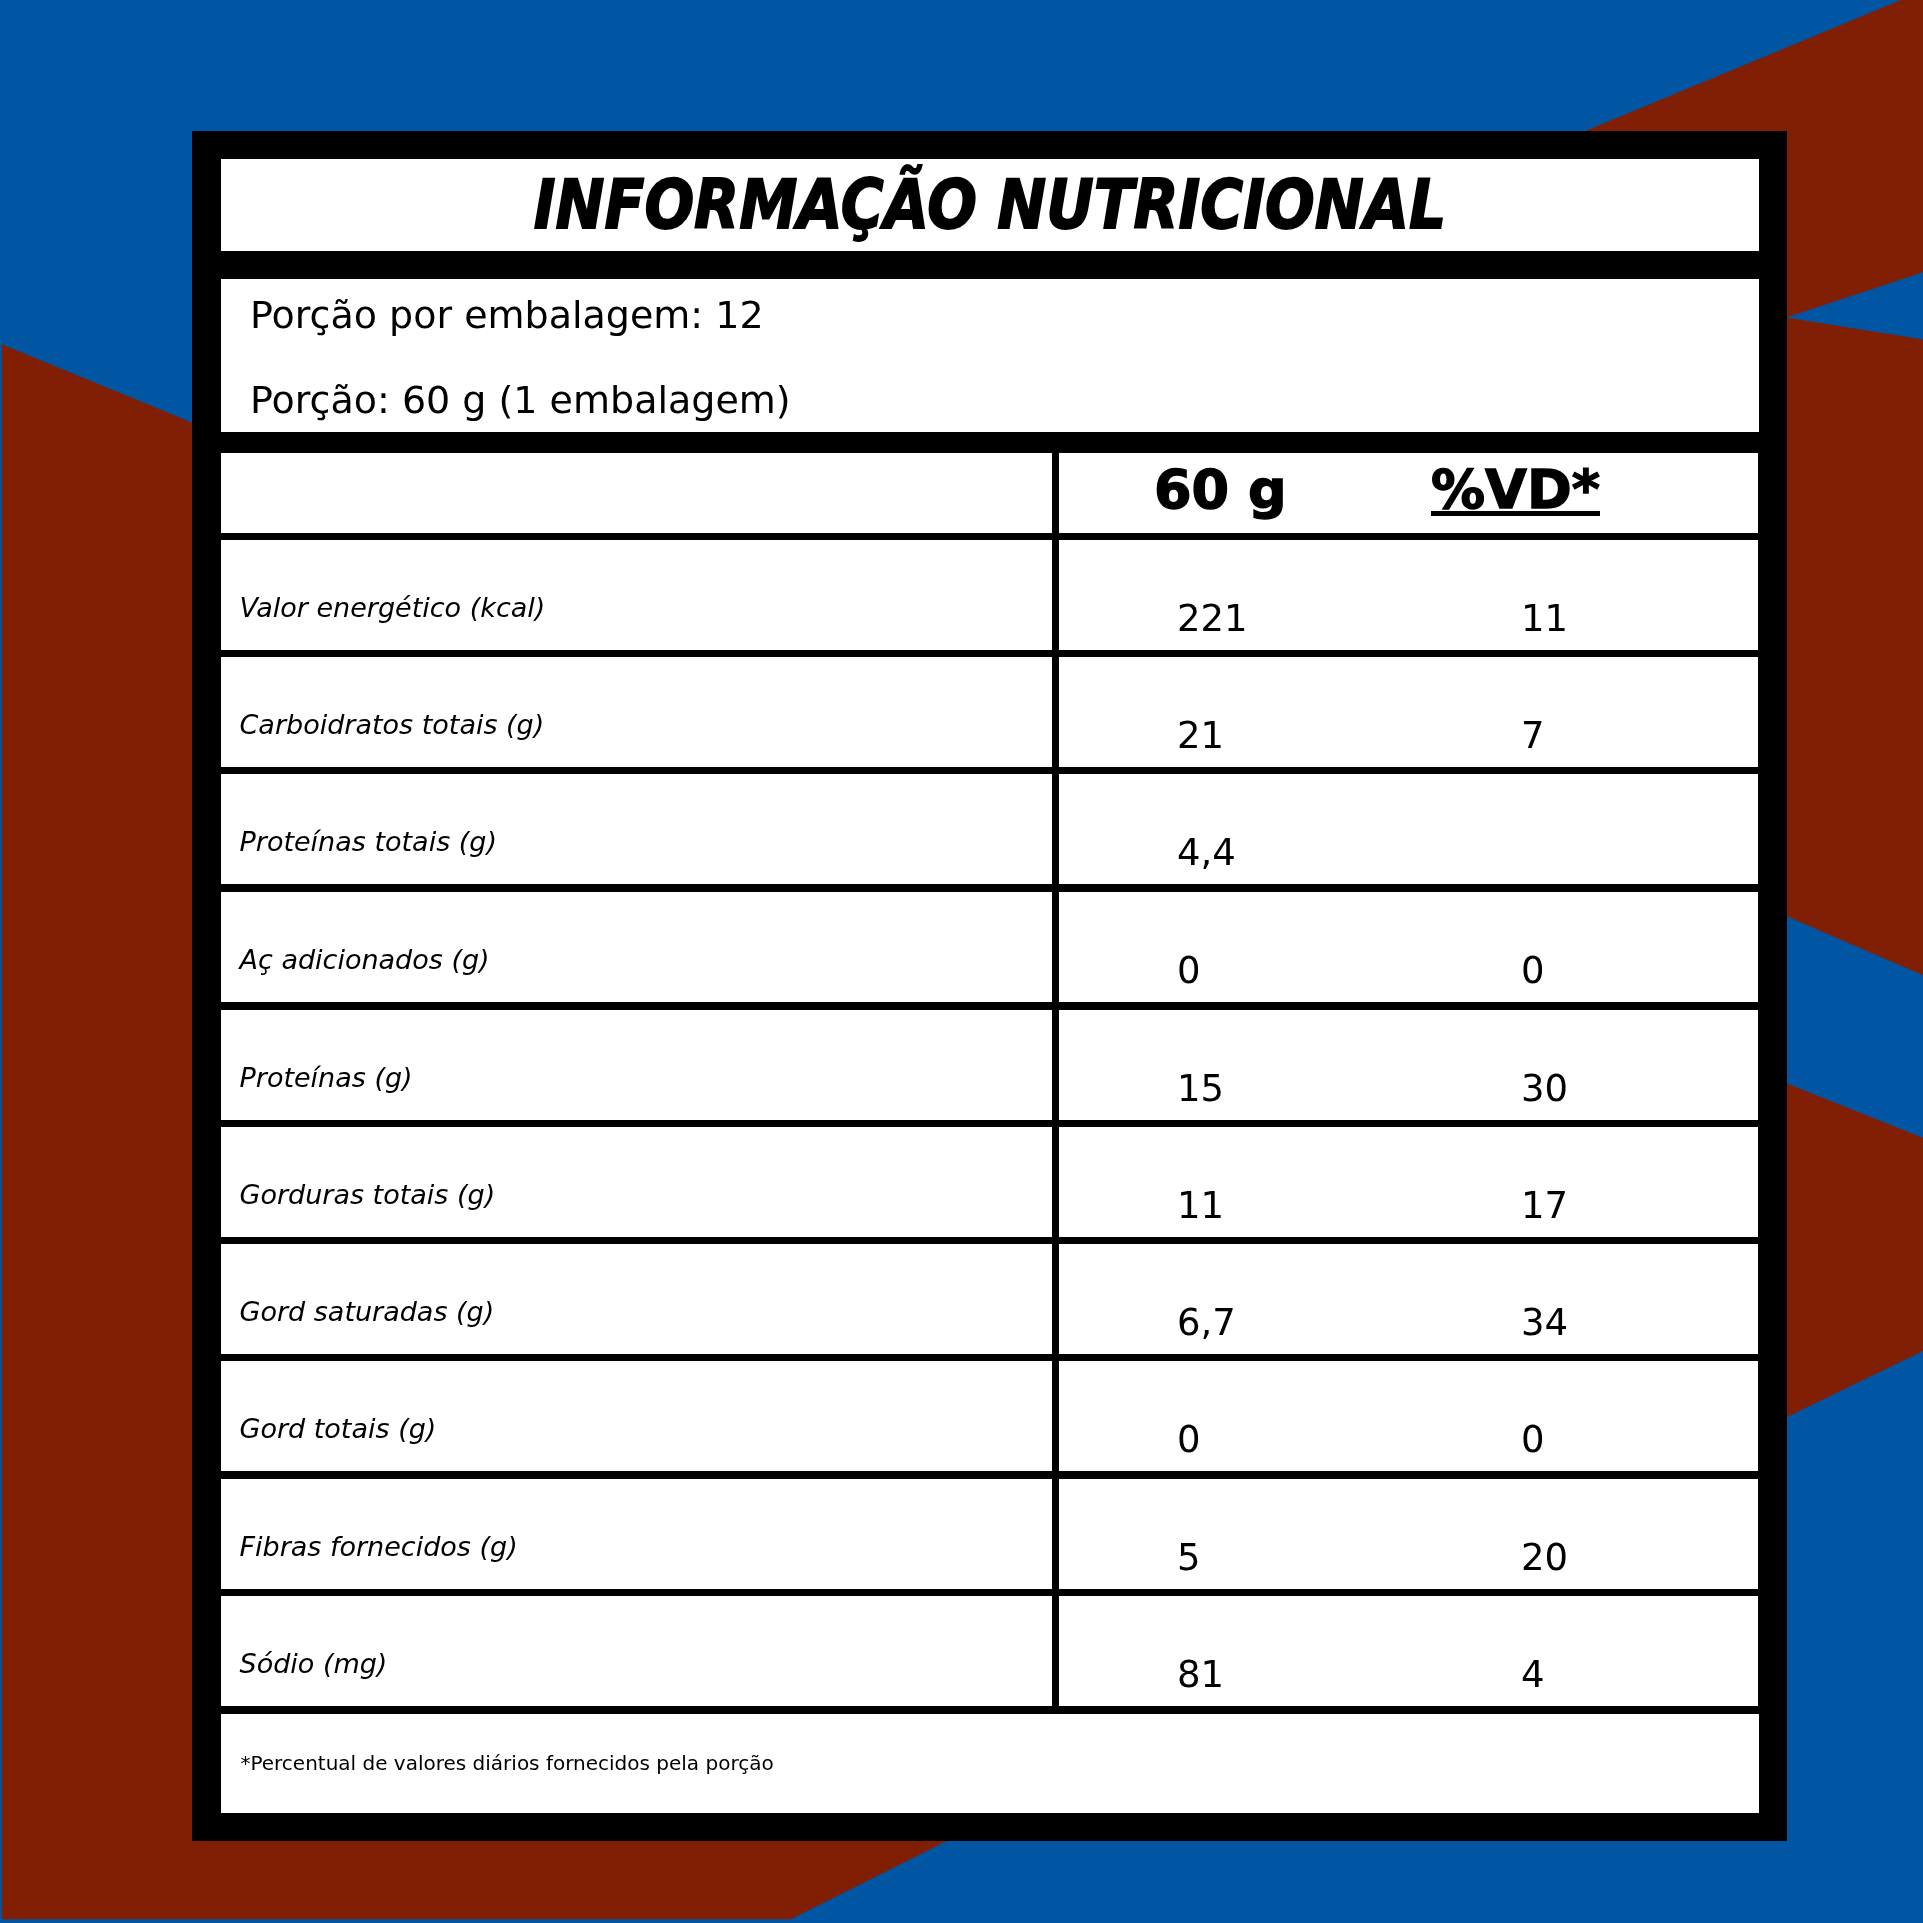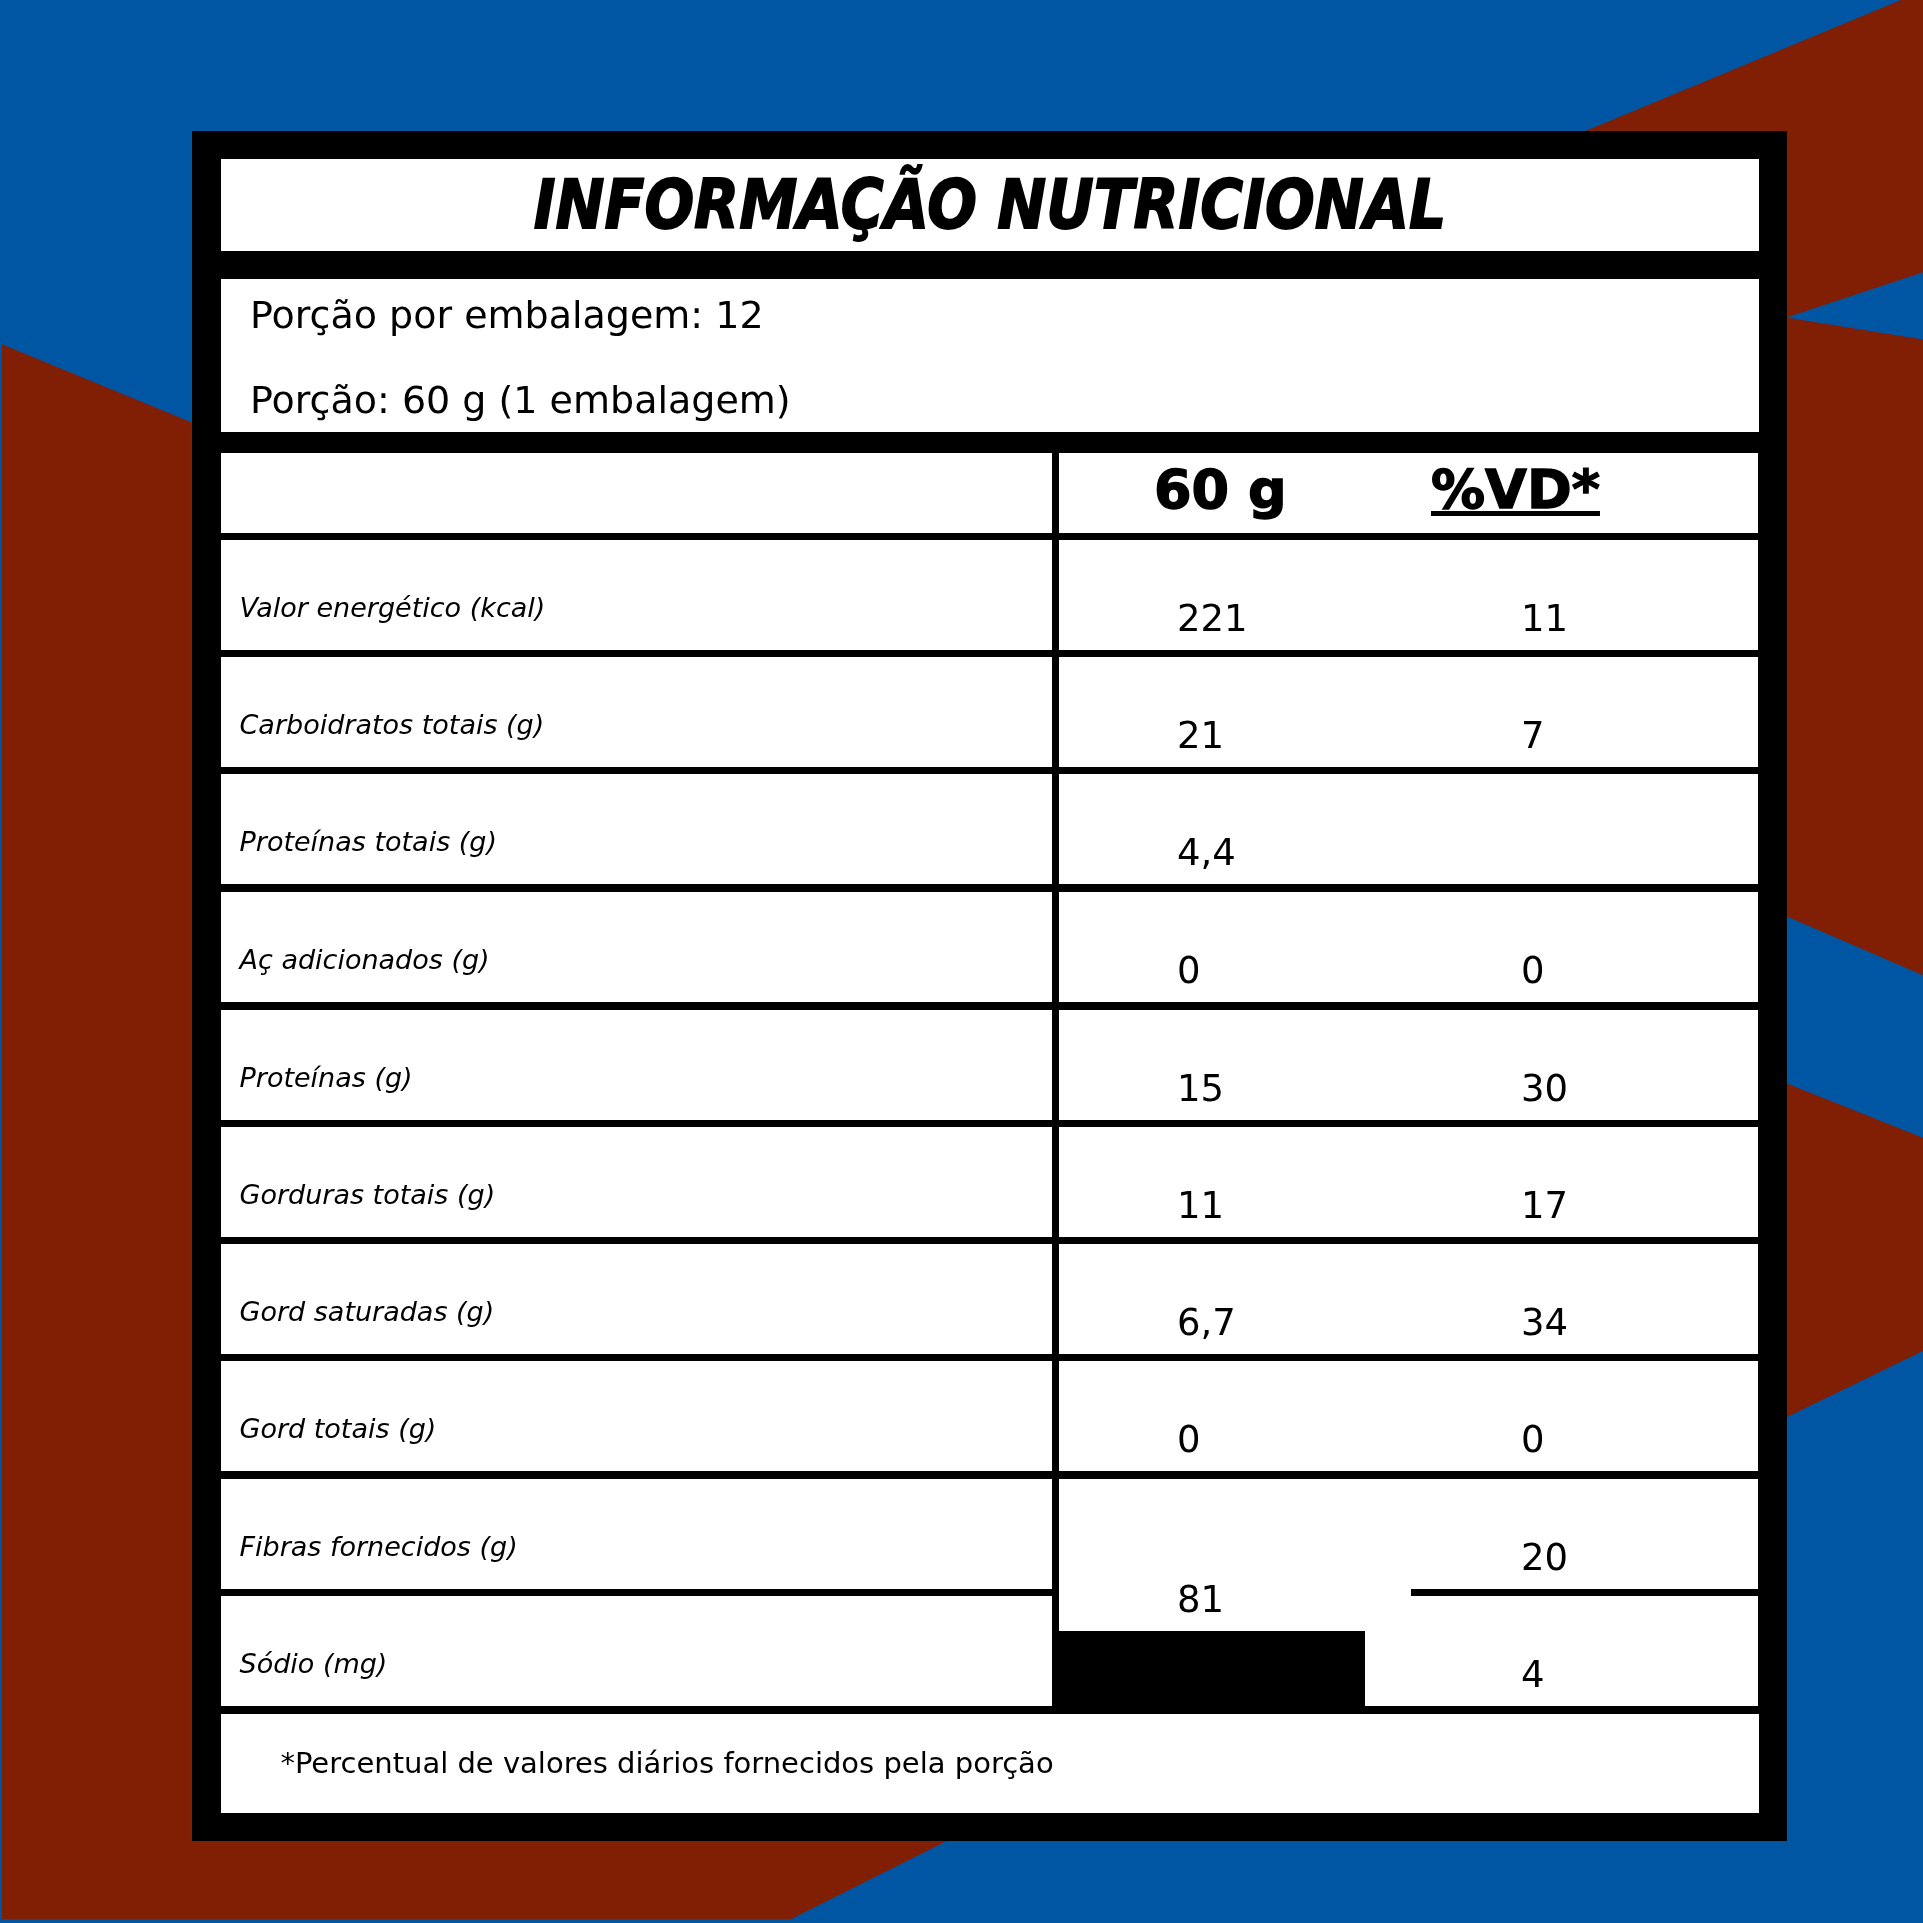--- a/index.html
+++ b/index.html
@@ -55,21 +55,21 @@
   .val {
     position: absolute; top: 60px;
     font-size: 37px; line-height: 37px; white-space: nowrap;
   }
   .c2 .val { left: 118px; }
   .c3 .val { left: 156px; }
 
   .footer-box { left: 221px; top: 1714px; width: 1538px; height: 99px; }
   .footer-text {
     position: absolute; left: 19.4px; top: 35px;
-    font-size: 29px; line-height: 29.5px; white-space: nowrap; margin-left: 40px;
+    font-size: 20px; line-height: 29.5px; white-space: nowrap;
   }
 </style>
 </head>
 <body>
 
 <svg class="bg" viewBox="0 0 2084 2084" width="1923" height="1923">
   <rect x="0" y="0" width="2084" height="2084" fill="#0156A4"></rect>
   <polygon points="1718,142 2060,0 2084,0 2084,295 1936,344 1936,142" fill="#811F05"></polygon>
   <polygon points="1936,344 2084,368 2084,1057 1936,993" fill="#811F05"></polygon>
   <polygon points="1936,1174 2084,1233 2084,1464 1936,1536" fill="#811F05"></polygon>
@@ -183,21 +183,21 @@
 <div class="cell c2 row" style="top:1479px">
     <span class="val">5</span>
   </div>
 <div class="cell c3 row" style="top:1479px">
     <span class="val">20</span>
   </div>
 
 <div class="cell c1 row" style="top:1596px">
     <span class="lbl">Sódio (mg)</span>
   </div>
-<div class="cell c2 row" style="top:1521px">
+<div class="cell c2 row" style="top:1596px">
     <span class="val">81</span>
   </div>
 <div class="cell c3 row" style="top:1596px">
     <span class="val">4</span>
   </div>
 
 <div class="box footer-box">
   <div class="footer-text">*Percentual de valores diários fornecidos pela porção</div>
 </div>
 

